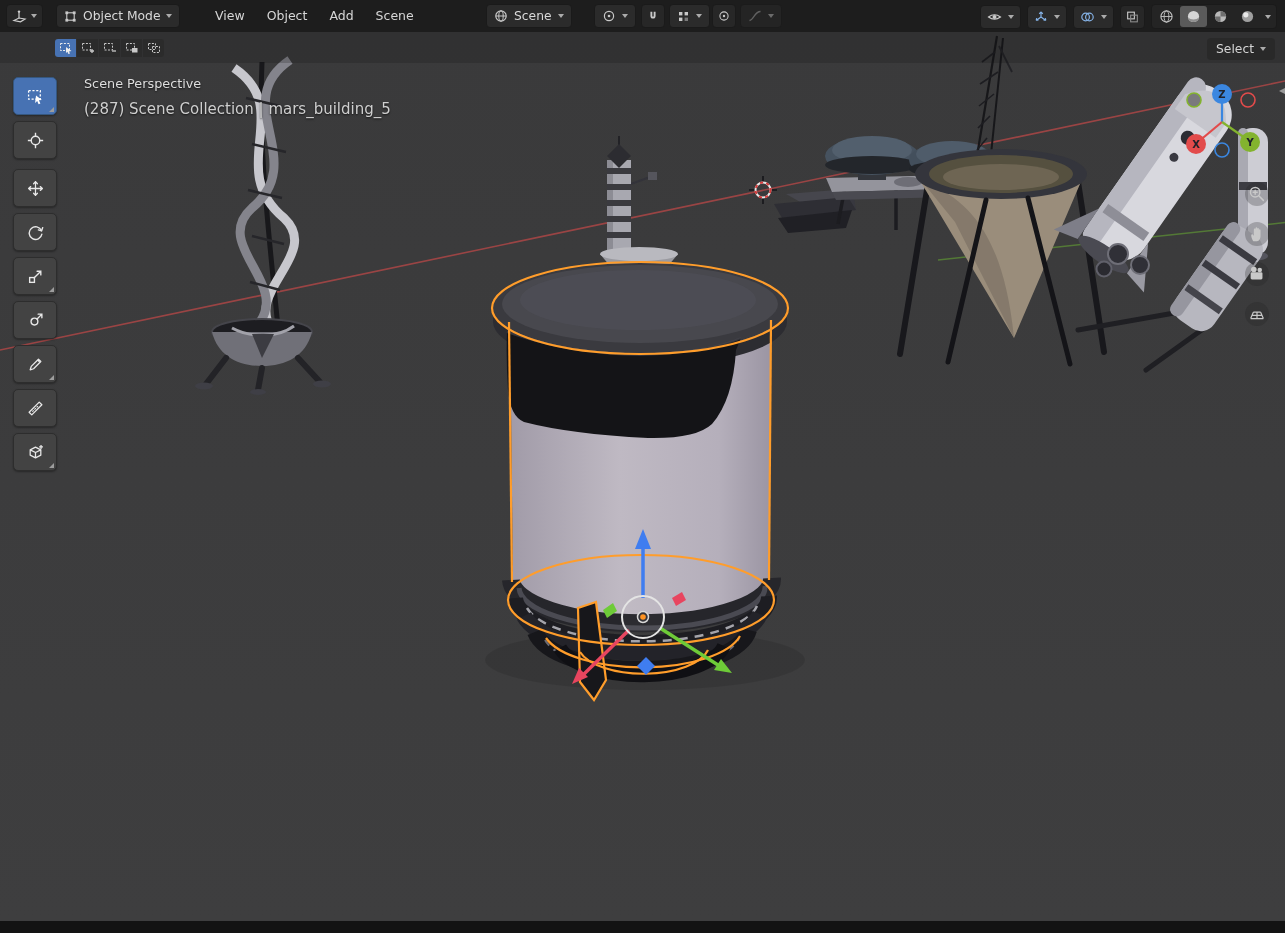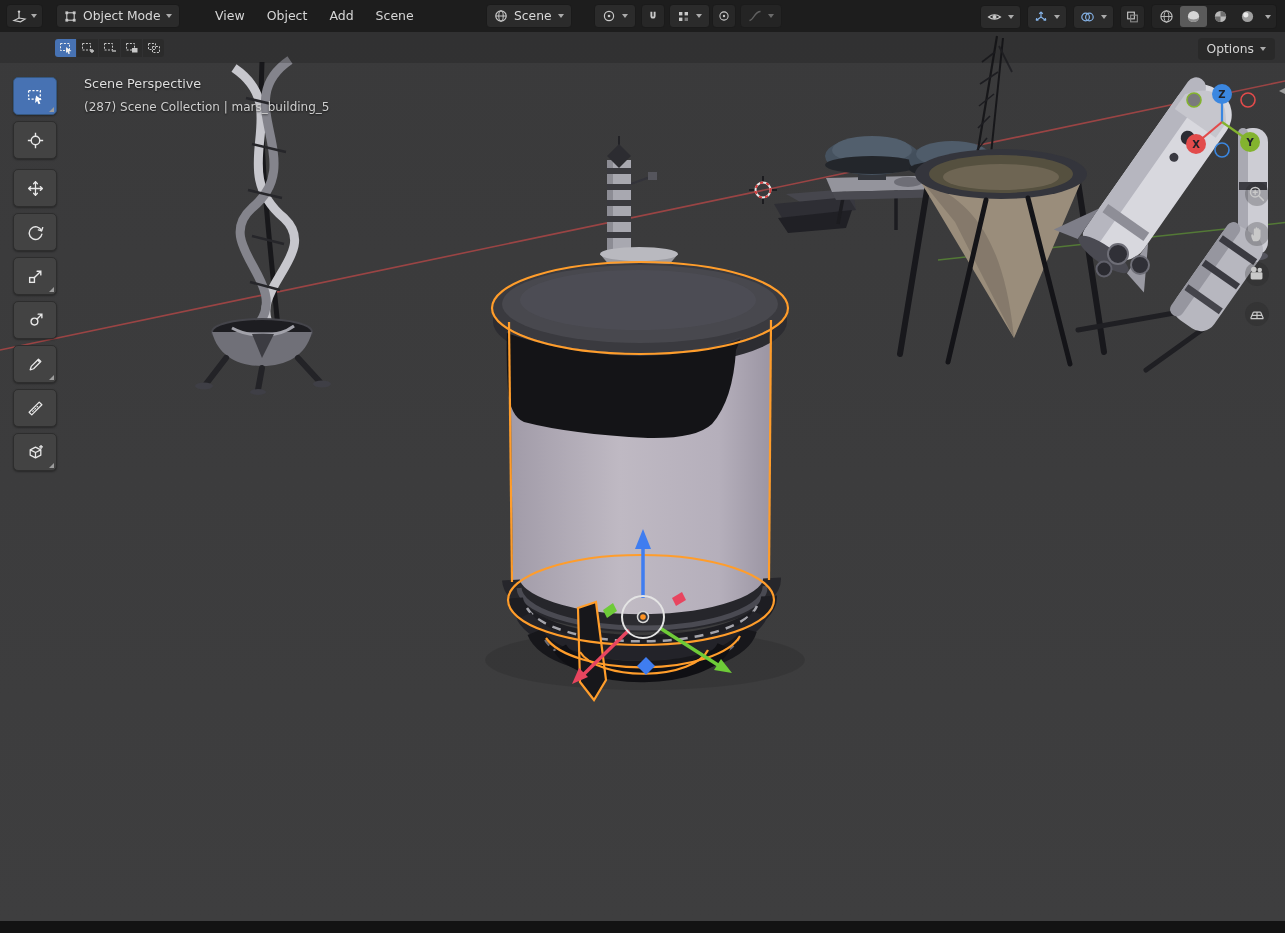--- a/index.html
+++ b/index.html
@@ -28,21 +28,21 @@
   .tool-header { position:absolute; top:0; left:0; right:0; height:31px; background:rgba(18,18,18,0.22); z-index:5; }
   .selmodes { position:absolute; left:55px; top:7px; display:flex; gap:1px; z-index:6; }
   .selmode { width:21px; height:18px; background:#2b2b2bde; display:flex; align-items:center; justify-content:center; cursor:pointer; }
   .selmode:first-child { border-radius:3px 0 0 3px; }
   .selmode:last-child { border-radius:0 3px 3px 0; }
   .selmode.active { background:#4772b3; }
   .options-btn { position:absolute; right:10px; top:6px; height:22px; display:flex; align-items:center; gap:6px; background:rgba(40,40,40,0.85); border-radius:4px; padding:0 9px; color:#d4d4d4; font-size:12.3px; z-index:6; cursor:pointer; }
 
   .overlay-text { position:absolute; left:84px; top:44px; z-index:4; pointer-events:none; }
   .overlay-text .l1 { color:#dedede; font-size:12.8px; text-shadow:0 1px 2px rgba(0,0,0,.7); }
-  .overlay-text .l2 { color:#cfcfcf; font-size:12px; margin-top:9px; text-shadow:0 1px 2px rgba(0,0,0,.7); }
+  .overlay-text .l2 { color:#cfcfcf; font-size:15px; margin-top:9px; text-shadow:0 1px 2px rgba(0,0,0,.7); }
 
   
   .ltoolbar { position:absolute; left:13px; top:45px; width:44px; z-index:6; }
   .tbtn { position:relative; width:44px; height:38px; background:#434343; border:1px solid #2d2d2d; border-radius:5px; display:flex; align-items:center; justify-content:center; margin-bottom:6px; cursor:pointer; box-shadow:0 1px 2px rgba(0,0,0,.35); }
   .tbtn.active { background:#4772b3; border-color:#35577f; }
   .more { position:absolute; right:2px; bottom:2px; width:0; height:0; border-style:solid; border-width:0 0 5px 5px; border-color:transparent transparent #9d9d9d transparent; }
 
   
   .rcontrols { position:absolute; right:16px; top:150px; display:flex; flex-direction:column; gap:16px; z-index:6; }
   .rctl { width:24px; height:24px; display:flex; align-items:center; justify-content:center; border-radius:12px; cursor:pointer; background:rgba(30,30,30,0.25); }
@@ -434,21 +434,21 @@
       </div>
       <div class="selmode">
         <svg class="icon" width="14" height="12" viewBox="0 0 14 12">
           <rect x="1.5" y="1.5" width="7" height="6" fill="none" stroke="#c9c9c9" stroke-width="1" stroke-dasharray="2 1.4"></rect>
           <rect x="5.5" y="4.5" width="7" height="6" fill="none" stroke="#c9c9c9" stroke-width="1" stroke-dasharray="2 1.4"></rect>
         </svg>
       </div>
     </div>
 
     <div class="options-btn">
-      <span>Options</span>
+      <span>Select</span>
       <span class="chev"></span>
     </div>
 
     <div class="overlay-text">
       <div class="l1">Scene Perspective</div>
       <div class="l2">(287) Scene Collection | mars_building_5</div>
     </div>
 
     <div class="ltoolbar">
       <div class="tbtn active">

